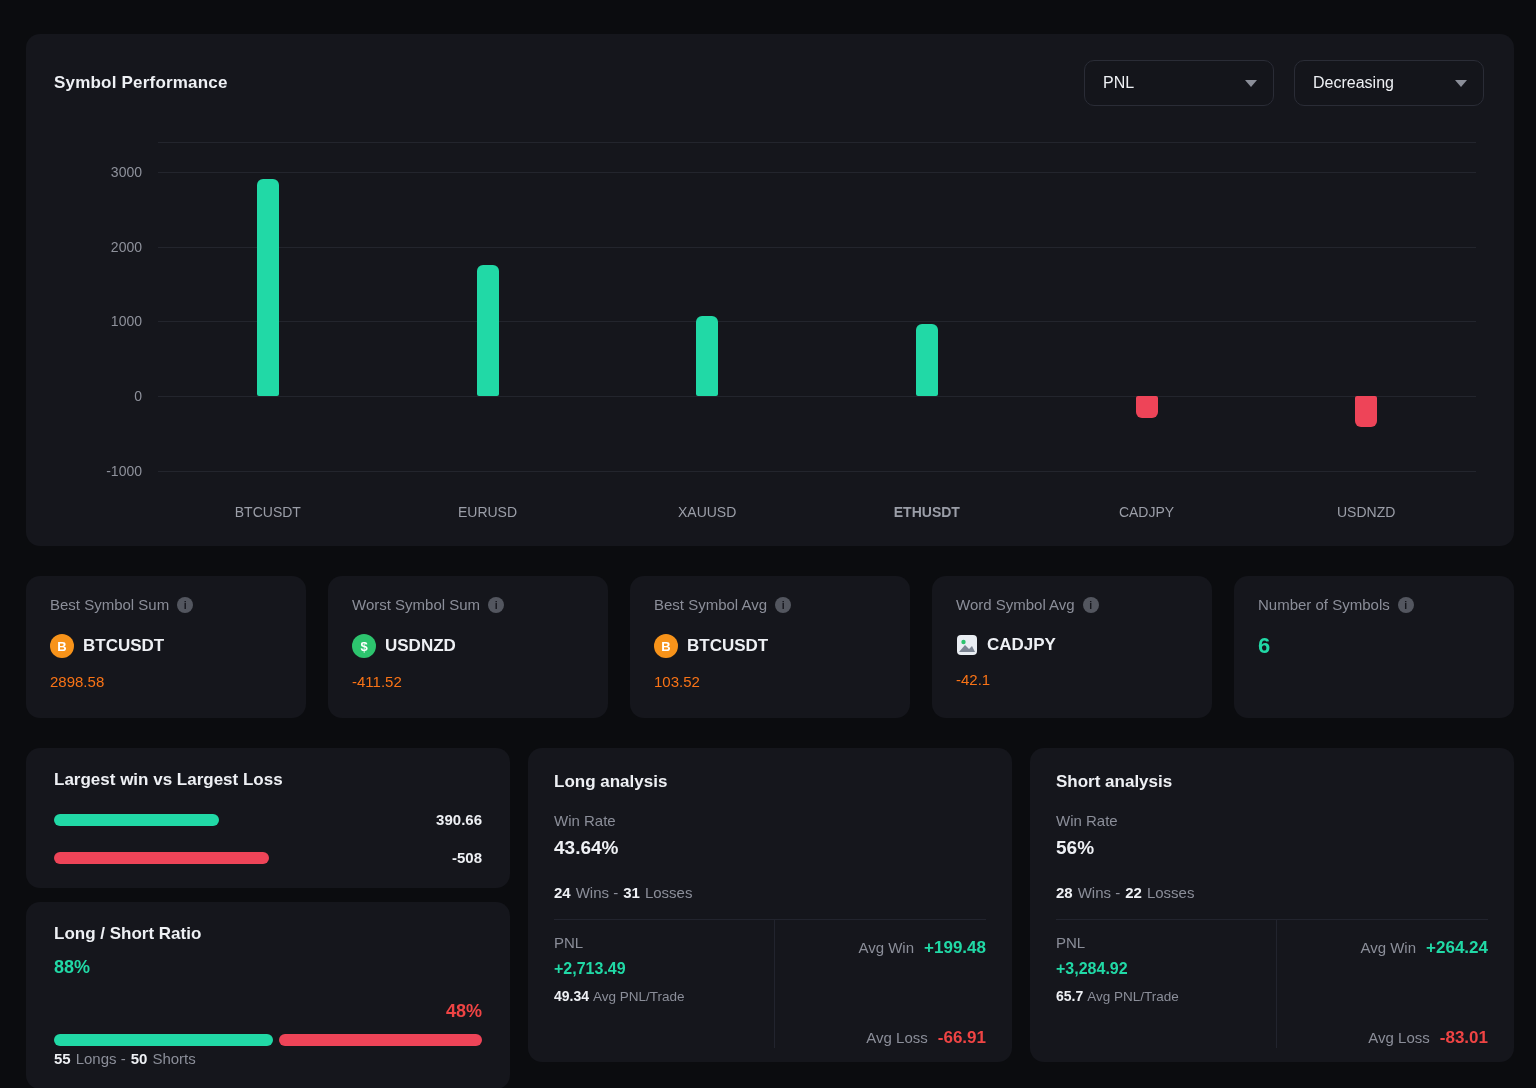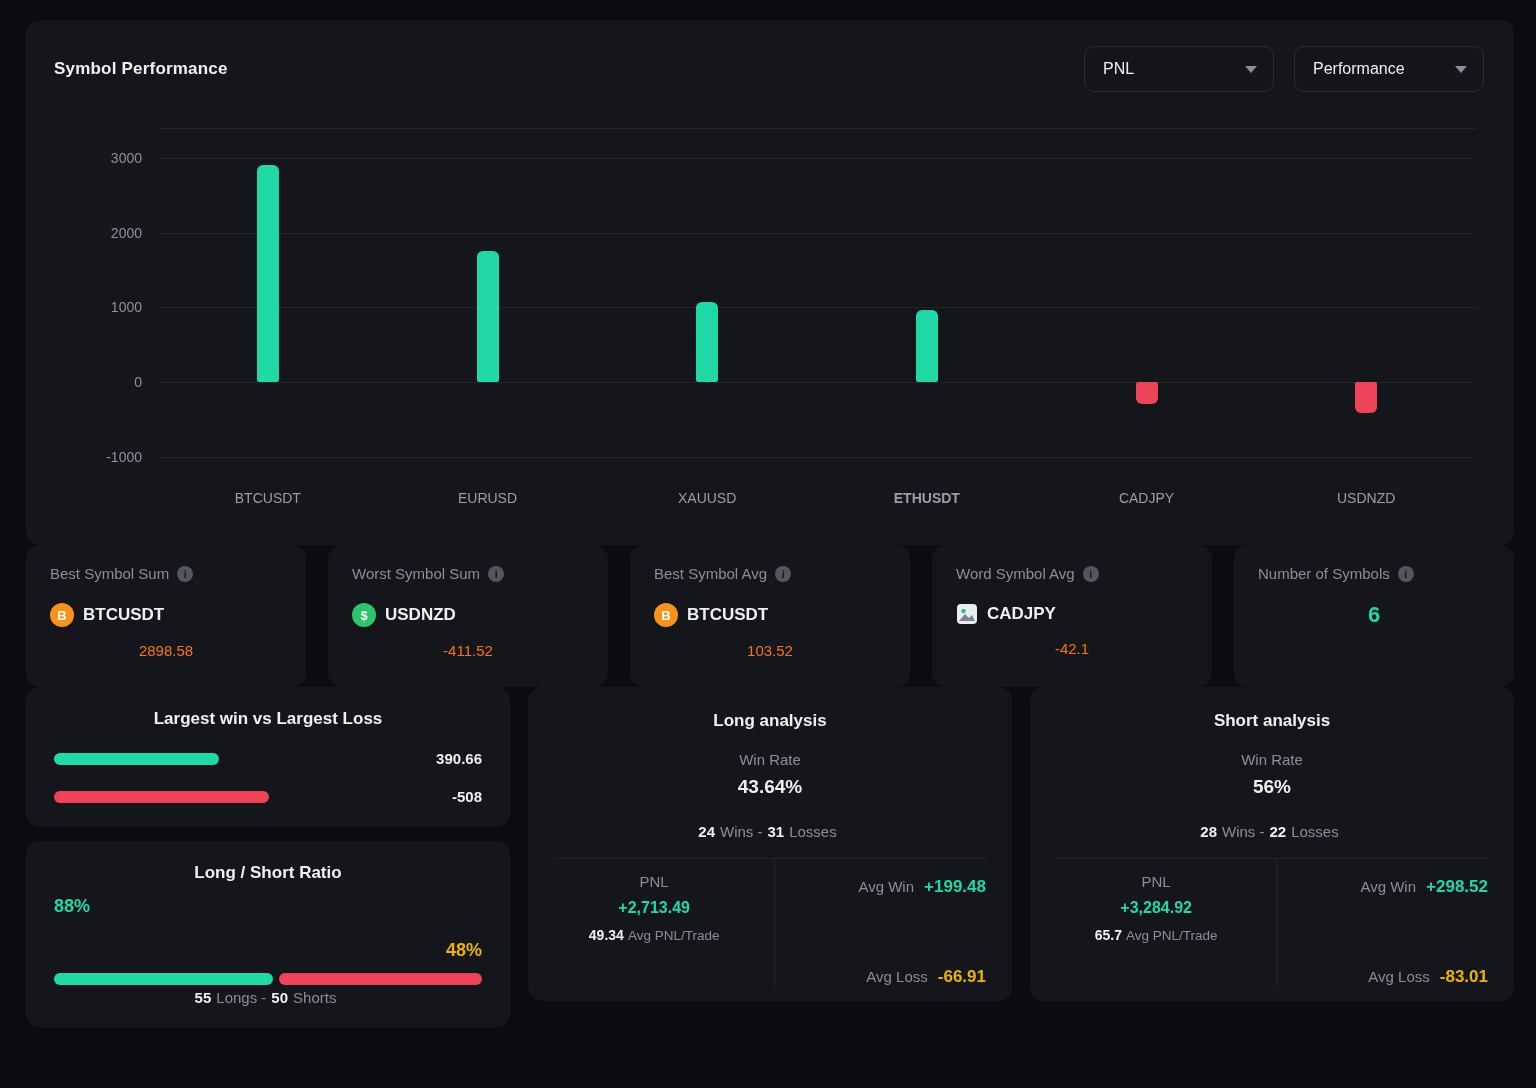--- a/index.html
+++ b/index.html
@@ -3,21 +3,21 @@
 <meta charset="utf-8">
 <style>
   * { margin:0; padding:0; box-sizing:border-box; }
   html,body { width:1536px; height:1088px; }
   body {
     background:#0b0c0f;
     color:#eef0f4;
     font-family:"Liberation Sans","DejaVu Sans",sans-serif;
     overflow:hidden;
   }
-  .page { padding:20px 22px 26px 26px; display:flex; flex-direction:column; height:100%;text-align:center; }
+  .page { padding:34px 22px 26px 26px; display:flex; flex-direction:column; gap:30px; height:100%; }
   .card { background:#15161c; border-radius:14px; }
 
   
   .chart-card { height:525px; }
   .chart-header { display:flex; justify-content:space-between; align-items:center; padding:26px 30px 0 28px; }
   .title { font-size:17px; font-weight:700; letter-spacing:.2px; }
   .dropdowns { display:flex; gap:20px; }
   .dropdown { width:190px; height:46px; border:1px solid #2a2c36; background:#14151b; border-radius:10px;
               display:flex; align-items:center; justify-content:space-between; padding:0 16px 0 18px;
               font-size:16px; cursor:pointer; }
@@ -58,21 +58,21 @@
   .card-title { font-size:17px; font-weight:700; }
 
   .wl-row { display:flex; align-items:center; justify-content:space-between; margin-top:21px; }
   .pill { height:12px; border-radius:6px; }
   .pill.green { background:#21d9a6; }
   .pill.red { background:#ee4458; }
   .wl-val { font-size:15px; font-weight:700; }
 
   .pct-row { display:flex; justify-content:space-between; margin-top:13px; font-size:18px; font-weight:700; }
   .txt-green { color:#21d9a6; }
-  .txt-red { color:#eab308;margin-top:44px; }
+  .txt-red { color:#ef4444;margin-top:44px; }
   .ratio-bar { display:flex; gap:6px; margin-top:12px; }
   .seg { height:12px; border-radius:6px; }
   .counts { margin-top:4px; font-size:15px; }
   .counts b, .counts .muted { margin-right:5px; }
   .muted { color:#8b8e99; font-weight:400; }
 
   .analysis-card { padding:24px 26px; display:flex; flex-direction:column; height:314px; }
   .wr-label { color:#8b8e99; font-size:15px; margin-top:20px; }
   .wr-value { font-size:19px; font-weight:700; margin-top:8px; }
   .track { height:9px; background:#22242e; border-radius:5px; margin-top:12px; overflow:hidden; }
@@ -97,21 +97,21 @@
 
   <section class="card chart-card">
     <div class="chart-header">
       <h2 class="title">Symbol Performance</h2>
       <div class="dropdowns">
         <div class="dropdown">
           <span>PNL</span>
           <span class="chev"></span>
         </div>
         <div class="dropdown">
-          <span>Performance</span>
+          <span>Decreasing</span>
           <span class="chev"></span>
         </div>
       </div>
     </div>
     <div class="chart-wrap">
       <div class="plot" id="plot">
           <div class="gridline" style="top: 0%;"></div>
           <div class="gridline" style="top: 8.88889%;"></div>
           <div class="ytick" style="top: 8.88889%;">3000</div>
           <div class="gridline" style="top: 31.1111%;"></div>
@@ -280,21 +280,21 @@
         <div class="ab-left">
           <div class="pnl-label">PNL</div>
           <div class="pnl-value">+3,284.92</div>
           <div class="pnl-trade">
             <b>65.7</b><span>Avg PNL/Trade</span>
           </div>
         </div>
         <div class="ab-right">
           <div class="ar-row">
             <span>Avg Win</span>
-            <span class="ar-val txt-green">+298.52</span>
+            <span class="ar-val txt-green">+264.24</span>
           </div>
           <div class="ar-row">
             <span>Avg Loss</span>
             <span class="ar-val txt-red">-83.01</span>
           </div>
         </div>
       </div>
     </div>
 
   </section>

